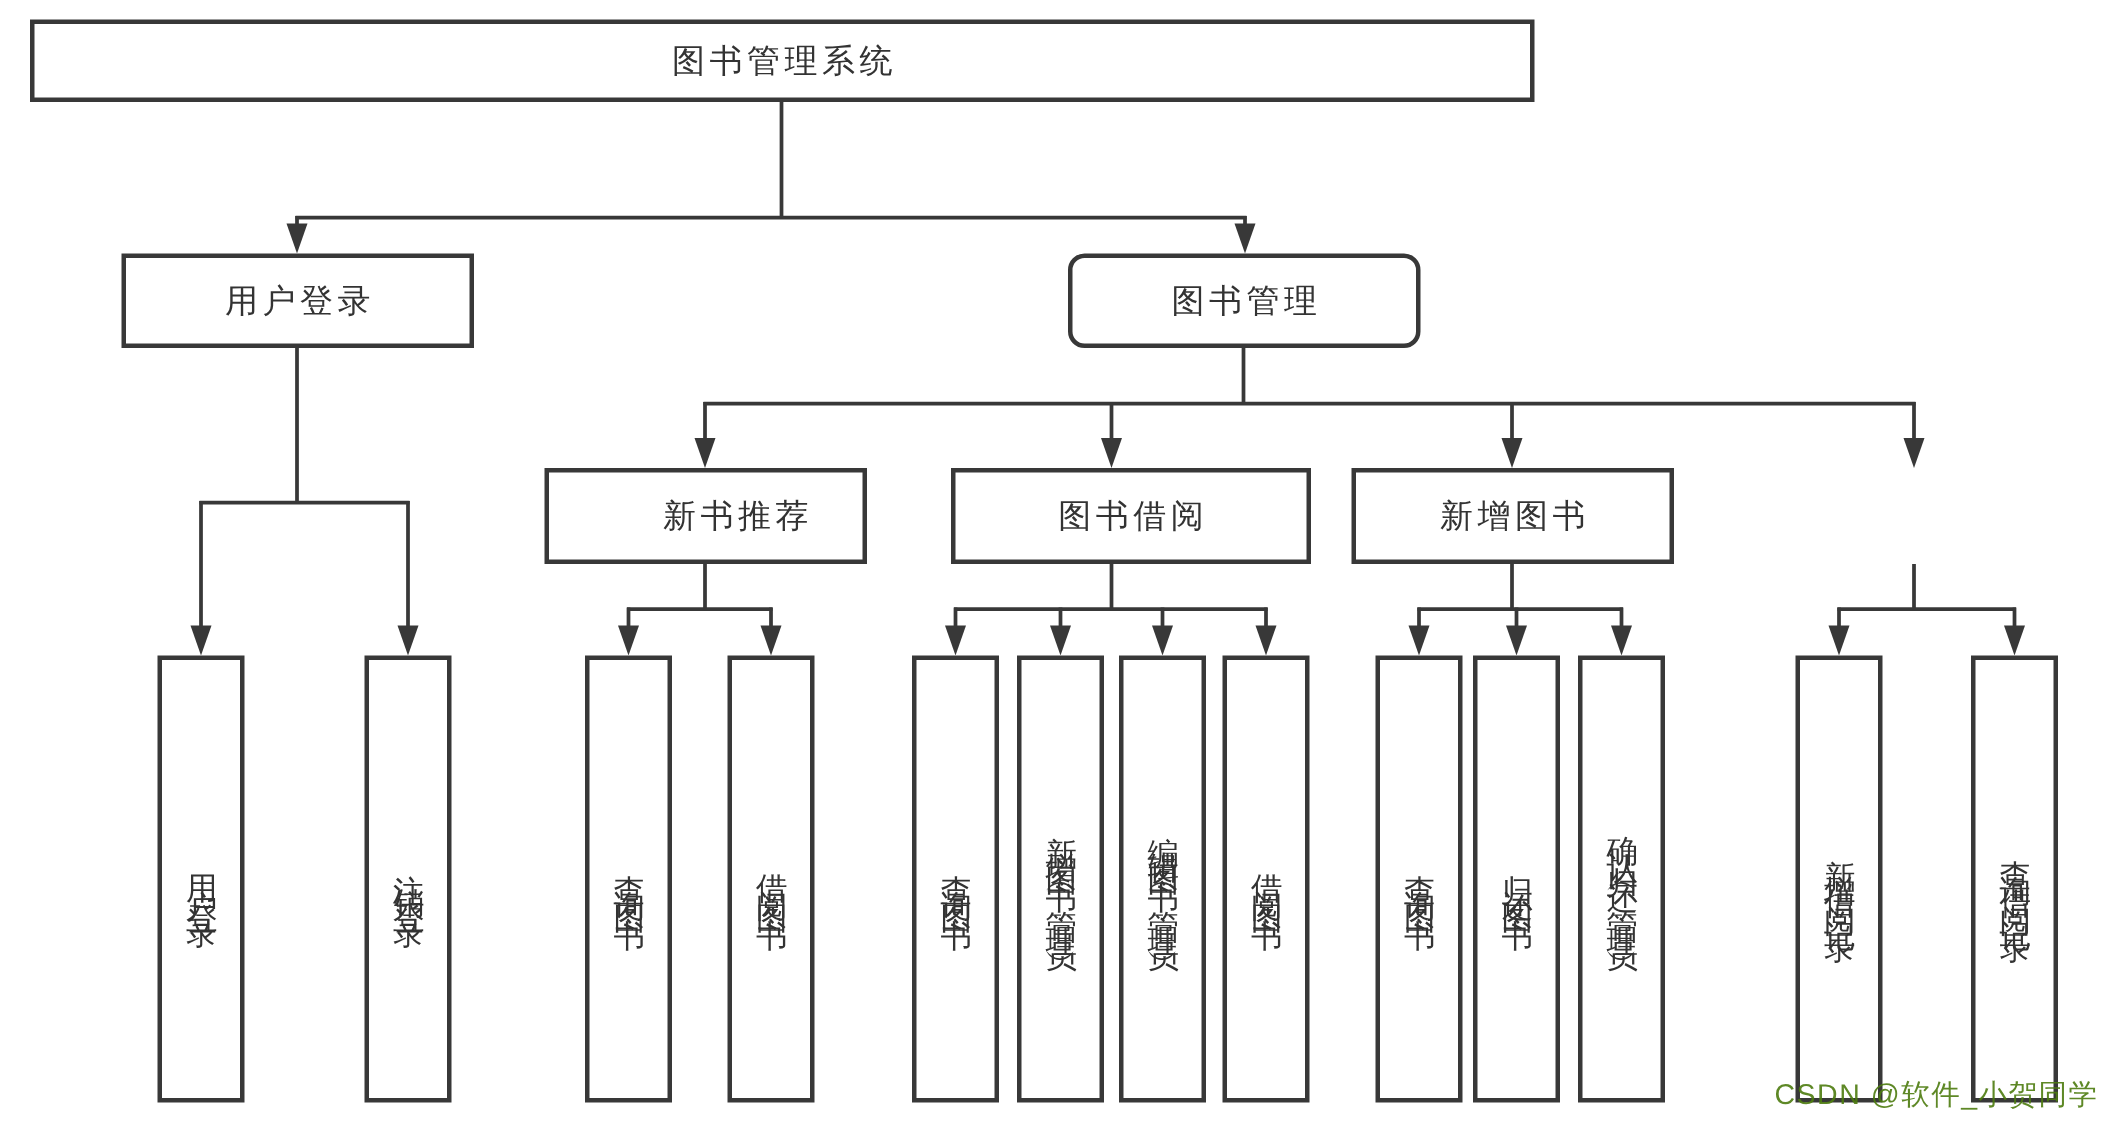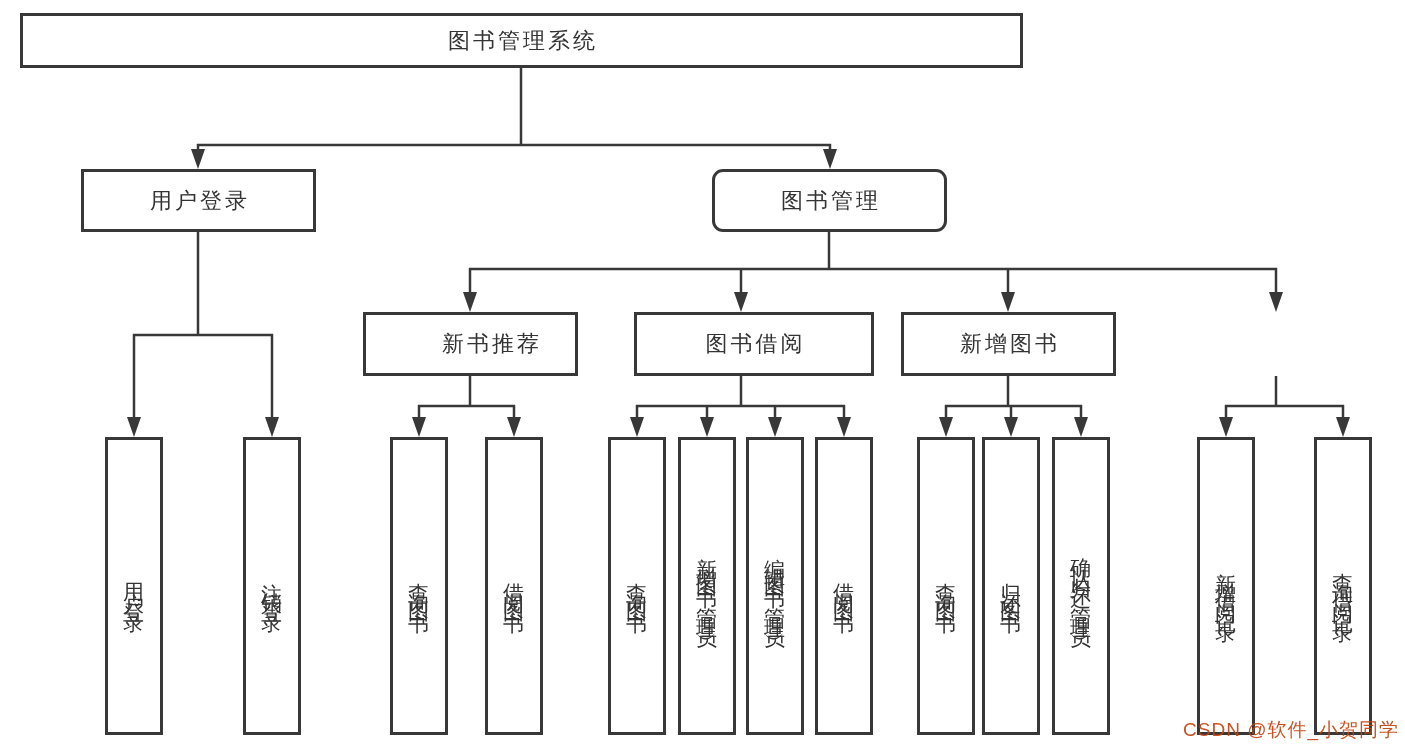--- a/index.html
+++ b/index.html
@@ -40,21 +40,21 @@
     font-size: 21px;
     letter-spacing: 10px;
     line-height: 1;
   }
   .watermark {
     position: absolute;
     right: 6px;
     bottom: 4px;
     font-size: 19px;
     letter-spacing: 1px;
-    color: #c2410c;
+    color: #4d7c0f;
     opacity: 0.9;
     z-index: 5;
     white-space: nowrap;
     text-align: right;
   }
 </style>
 </head>
 <body>
 
 <div class="canvas">

